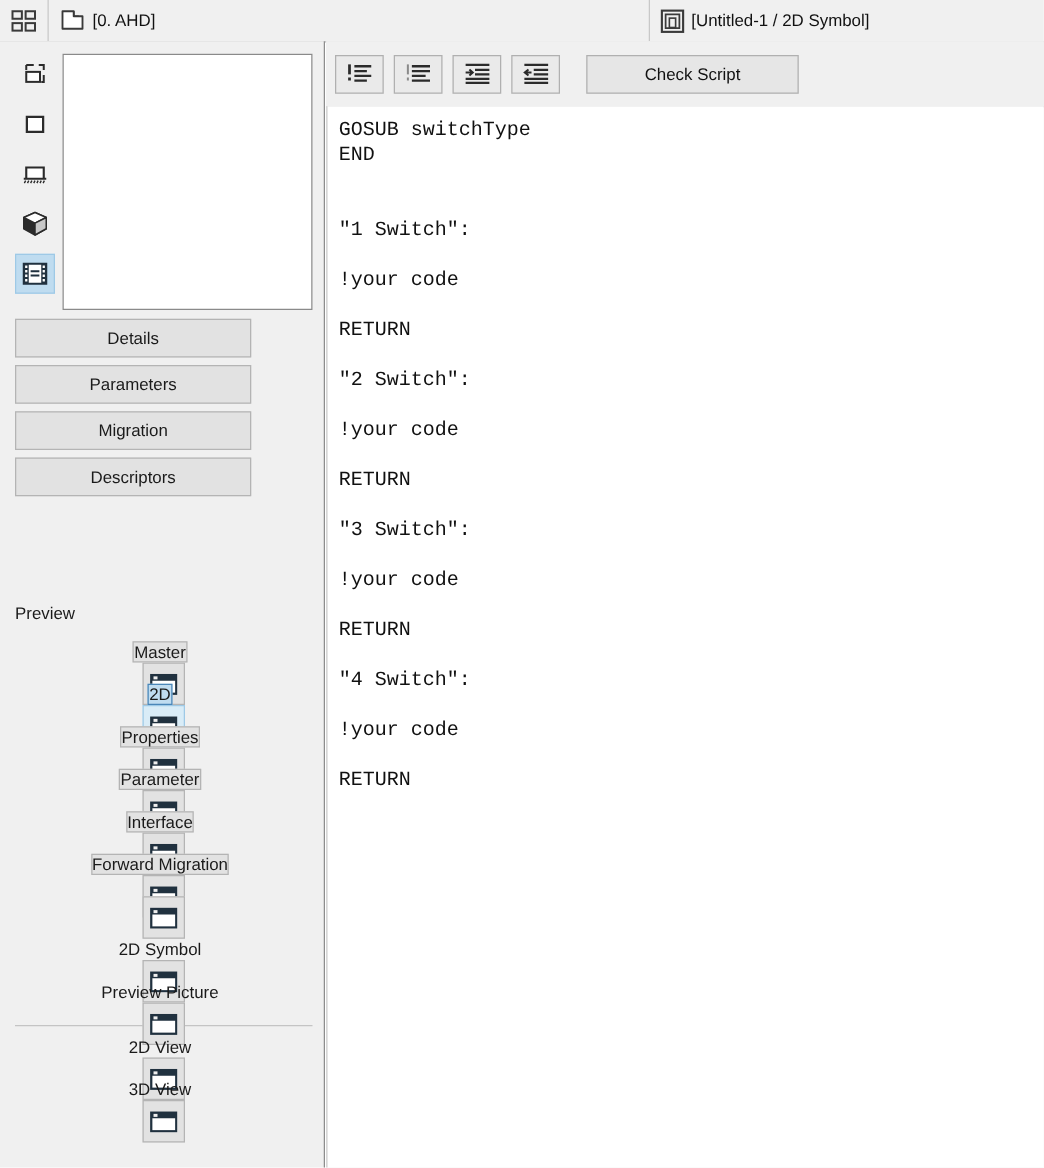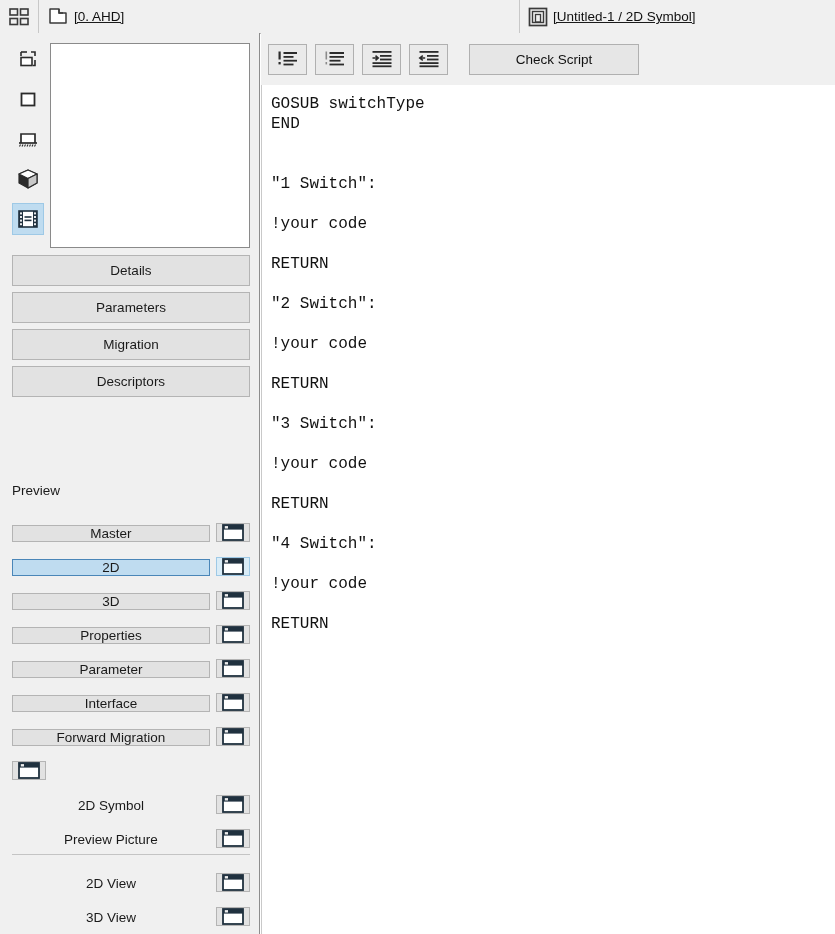--- a/index.html
+++ b/index.html
@@ -26,21 +26,20 @@
     border-bottom: 1px solid #bcbcbc;
     display: flex;
     align-items: stretch;
   }
   .tb-cell {
     display: flex;
     align-items: center;
     height: 100%;
     padding: 0 8px;
     box-sizing: border-box;
-    text-decoration: underline;
   }
   .tb-sep {
     width: 1px;
     background: #c8c8c8;
     height: 33px;
   }
   .tb-label {
     font-size: 13.5px;
     color: #111;
     white-space: nowrap;
@@ -92,21 +91,21 @@
     width: 200px; height: 205px;
     background: #ffffff;
     border: 1px solid #8a8a8a;
     box-sizing: border-box;
   }
 
   
   #sectionlist {
     position: absolute;
     left: 12px; top: 222px;
-    width: 238px;
+    width: 189px;
   }
   .sect-btn {
     height: 31px;
     margin-bottom: 6px;
     background: #e2e2e2;
     border: 1px solid #b4b4b4;
     box-sizing: border-box;
     display: flex;
     align-items: center;
     justify-content: center;
@@ -122,23 +121,24 @@
   }
 
   
   #scriptlist {
     position: absolute;
     left: 12px; top: 480px;
     width: 238px;
   }
   .script-row {
     display: flex;
-    align-items: flex-end;
+    align-items: center;
     height: 29px;
     margin-bottom: 5px;
+    flex-direction: column;
   }
   .script-name {
     flex: 1 1 auto;
     background: #e2e2e2;
     border: 1px solid #b4b4b4;
     box-sizing: border-box;
     display: flex;
     align-items: center;
     justify-content: center;
     font-size: 13.5px;
@@ -388,34 +388,20 @@
             <svg width="22" height="17" viewBox="0 0 22 17">
               <rect x="1" y="1" width="20" height="15" fill="#ffffff" stroke="#20313f" stroke-width="1.8"></rect>
               <rect x="1" y="1" width="20" height="4.6" fill="#20313f"></rect>
               <rect x="2.8" y="2.1" width="3.2" height="2.4" fill="#eeeeee"></rect>
             </svg>
           </span>
         </div>
       </div>
       <div class="script-row">
         <div class="script-name">
-          <span>3D</span>
-        </div>
-        <div class="script-win">
-          <span>
-            <svg width="22" height="17" viewBox="0 0 22 17">
-              <rect x="1" y="1" width="20" height="15" fill="#ffffff" stroke="#20313f" stroke-width="1.8"></rect>
-              <rect x="1" y="1" width="20" height="4.6" fill="#20313f"></rect>
-              <rect x="2.8" y="2.1" width="3.2" height="2.4" fill="#eeeeee"></rect>
-            </svg>
-          </span>
-        </div>
-      </div>
-      <div class="script-row">
-        <div class="script-name">
           <span>Properties</span>
         </div>
         <div class="script-win">
           <span>
             <svg width="22" height="17" viewBox="0 0 22 17">
               <rect x="1" y="1" width="20" height="15" fill="#ffffff" stroke="#20313f" stroke-width="1.8"></rect>
               <rect x="1" y="1" width="20" height="4.6" fill="#20313f"></rect>
               <rect x="2.8" y="2.1" width="3.2" height="2.4" fill="#eeeeee"></rect>
             </svg>
           </span>

